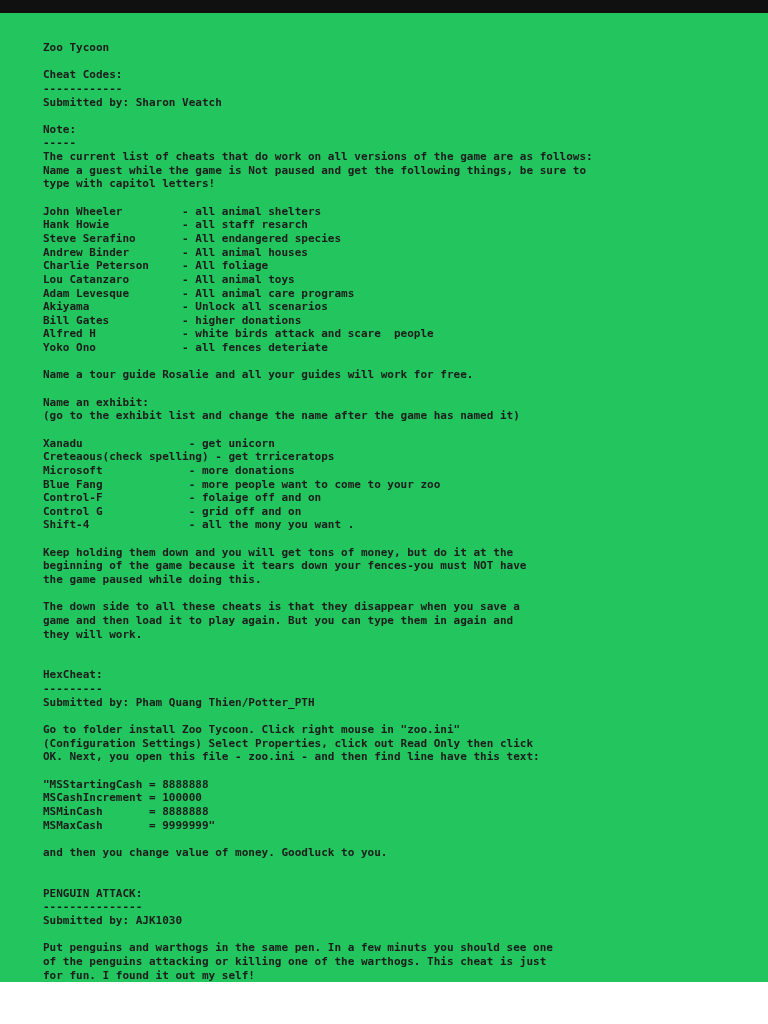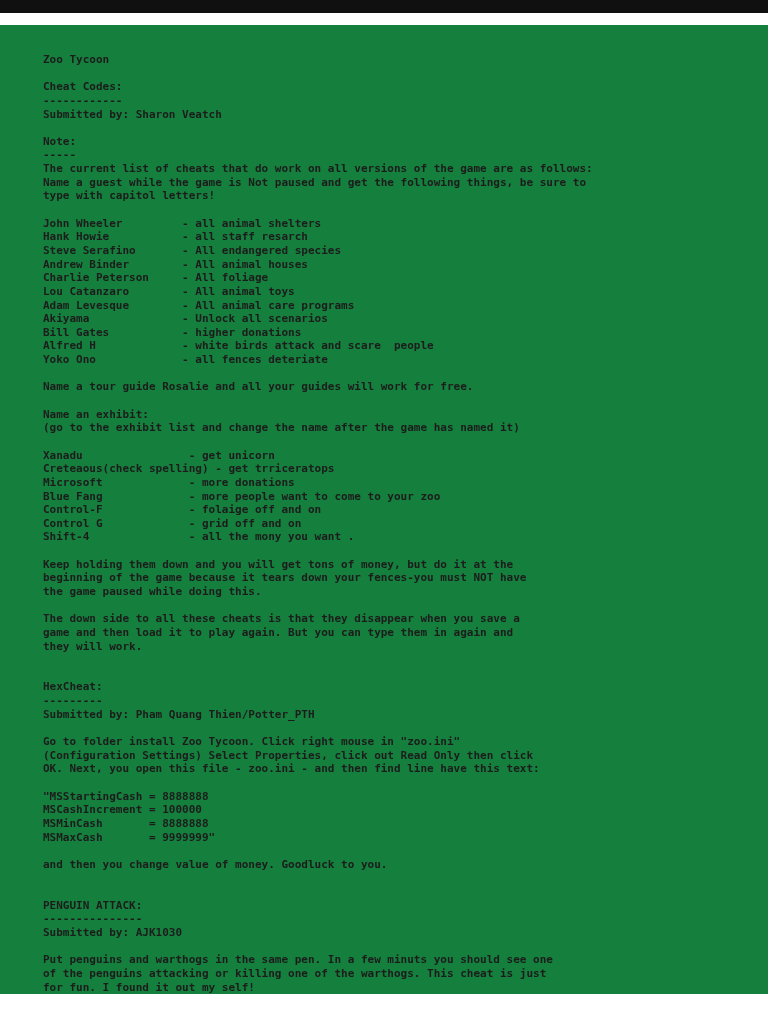--- a/index.html
+++ b/index.html
@@ -20,22 +20,21 @@
     left: 0;
     width: 768px;
     height: 13px;
     background: #101010;
   }
   .page {
     position: absolute;
     top: 13px;
     left: 0;
     width: 768px;
-    background: #15803d;
-    margin-top: 12px;
+    background: #22c55e;
   }
   .doc {
     padding: 28px 20px 0 43px;
     font-family: "DejaVu Sans Mono", "Liberation Mono", monospace;
     font-size: 11px;
     font-weight: bold;
     line-height: 13.65px;
     color: #1c1c1c;
     white-space: pre;
   }

